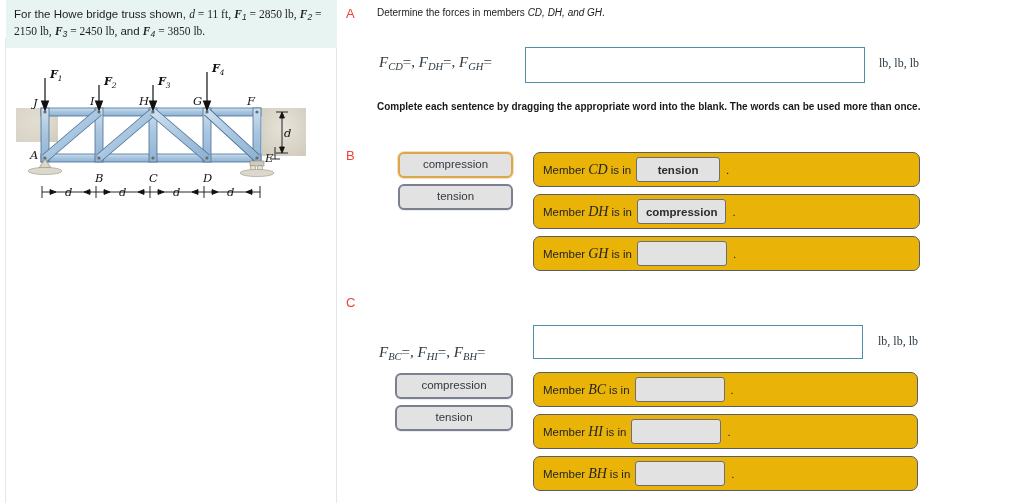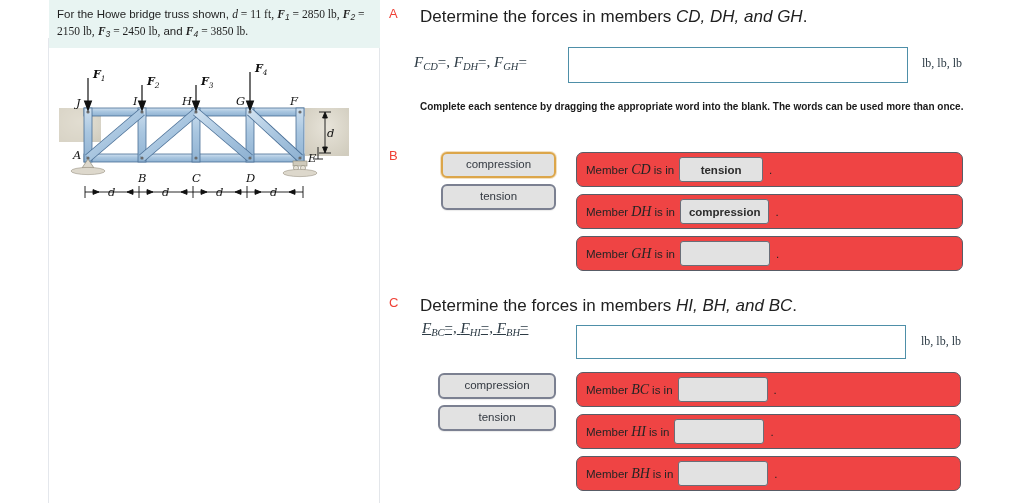--- a/index.html
+++ b/index.html
@@ -4,21 +4,21 @@
 <style>
   html,body{margin:0;padding:0;}
   body{
     width:1024px;height:503px;
     background:#ffffff;
     font-family:"Liberation Sans",sans-serif;
     color:#2b2b2b;
     overflow:hidden;
     position:relative;
   }
-  .page{position:absolute;inset:0;margin-left:43px;}
+  .page{position:absolute;inset:0;}
 
   
   #left-panel{
     position:absolute;left:0;top:0;width:337px;height:503px;
     border-right:1px solid #e3e6ea;
     box-sizing:border-box;
   }
   #left-rule{
     position:absolute;left:5px;top:38px;width:1px;height:465px;
     background:#e4e7ec;
@@ -47,21 +47,21 @@
   .part-letter{
     position:absolute;
     color:#ef4136;
     font-size:13px;
     font-weight:normal;
     font-family:"Liberation Sans",sans-serif;
   }
 
   .prompt{
     position:absolute;
-    font-size:17px;
+    font-size:10px;
     color:#212121;
     text-align:center;
   }
   .prompt .it{font-style:italic;}
 
   .helper{
     position:absolute;
     font-size:10px;
     font-weight:bold;
     color:#1a1a1a;
@@ -110,21 +110,21 @@
   }
   .word-chip.highlight{
     border-color:#dca64a;
     box-shadow:0 0 0 1px rgba(220,166,74,.35);
   }
 
   
   .sentence-row{
     position:absolute;
     box-sizing:border-box;
-    background:#ef4444;
+    background:#eab308;
     border:1.6px solid #585c66;
     border-radius:7px;
     display:flex;align-items:center;
     padding-left:9px;
     font-size:11.5px;
     color:#242424;
   }
   .sentence-row .mem{
     font-family:"Liberation Serif",serif;
     font-style:italic;
@@ -325,21 +325,21 @@
     </div>
   </div>
 
   <div id="right-panel">
 
     <div class="part-letter" style="left:9px;top:6px;">A</div>
     <div class="prompt" style="left:40px;top:7px;">
       <span>Determine the forces in members </span><span class="it">CD, DH, and GH</span><span>.</span>
     </div>
 
-    <div class="formula" style="left:34px;top:54px;">
+    <div class="formula" style="left:42px;top:54px;">
       <i>F</i><span class="sb">CD</span><span class="eq">=,</span>
       <i>F</i><span class="sb">DH</span><span class="eq">=,</span>
       <i>F</i><span class="sb">GH</span><span class="eq">=</span>
     </div>
 
     <div class="answer-box" style="left:188px;top:47px;width:340px;height:36px;"></div>
     <div class="units" style="left:542px;top:56px;">lb, lb, lb</div>
 
     <div class="helper" style="left:40px;top:101px;">Complete each sentence by dragging the appropriate word into the blank. The words can be used more than once.</div>
 
@@ -366,25 +366,22 @@
 
     <div class="sentence-row" style="left:196px;top:236px;width:387px;height:35px;">
       <span>Member</span>
       <span class="mem">GH</span>
       <span>is in</span>
       <span class="dropzone empty"></span>
       <span class="period">.</span>
     </div>
 
     <div class="part-letter" style="left:9px;top:295px;">C</div>
-    <div class="prompt" style="left:40px;top:296px;">
-      <span>Determine the forces in members </span><span class="it">HI, BH, and BC</span><span>.</span>
-    </div>
-
-    <div class="formula" style="left:42px;top:320px;text-decoration:underline;">
+
+    <div class="formula" style="left:42px;top:344px;">
       <i>F</i><span class="sb">BC</span><span class="eq">=,</span>
       <i>F</i><span class="sb">HI</span><span class="eq">=,</span>
       <i>F</i><span class="sb">BH</span><span class="eq">=</span>
     </div>
 
     <div class="answer-box" style="left:196px;top:325px;width:330px;height:34px;"></div>
     <div class="units" style="left:541px;top:334px;">lb, lb, lb</div>
 
     <div class="word-chip" style="left:58px;top:373px;width:118px;height:26px;">compression</div>
     <div class="word-chip" style="left:58px;top:405px;width:118px;height:26px;">tension</div>

